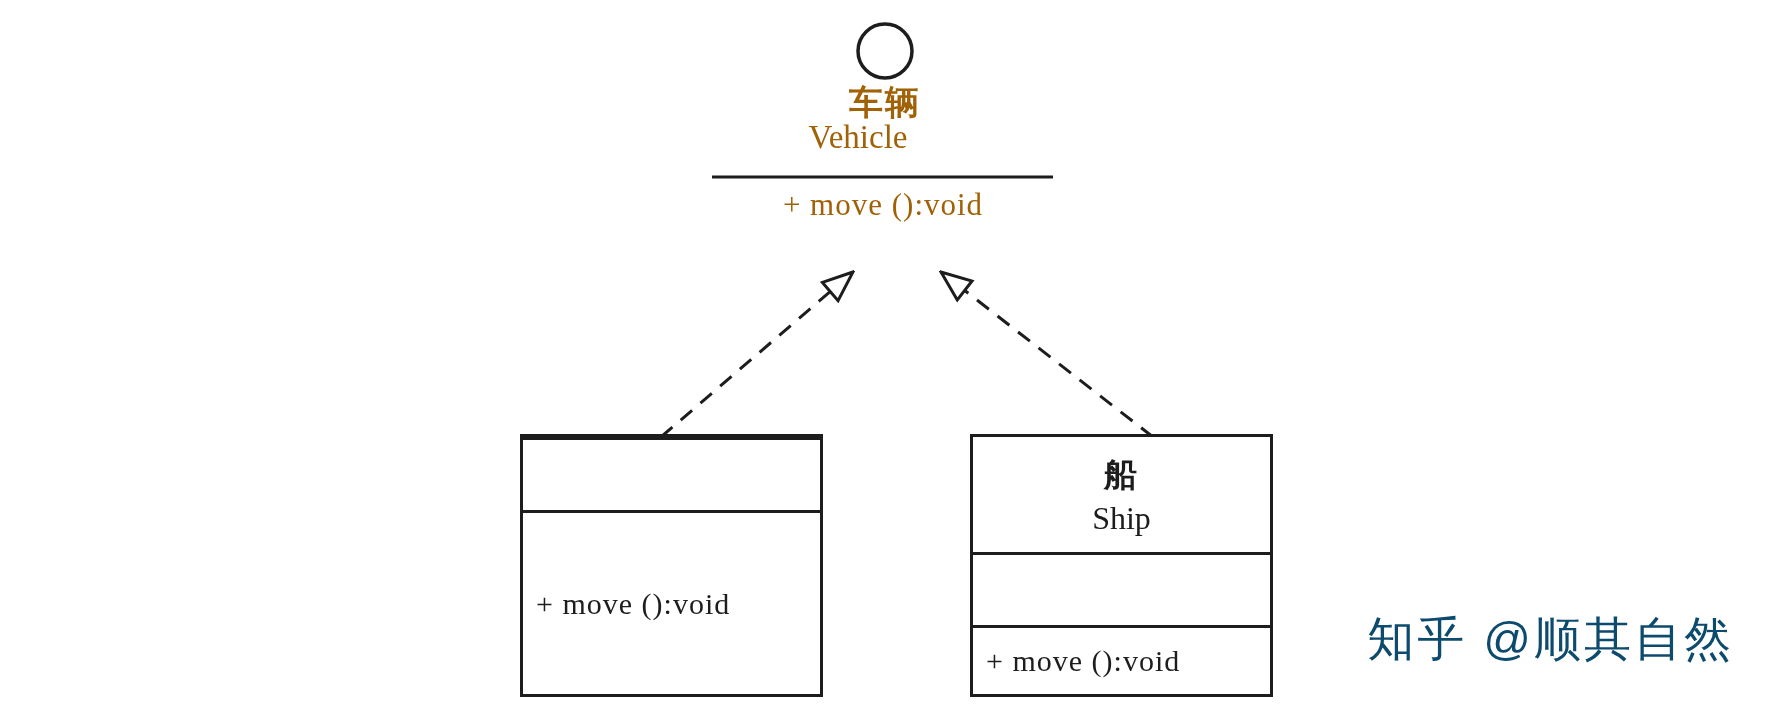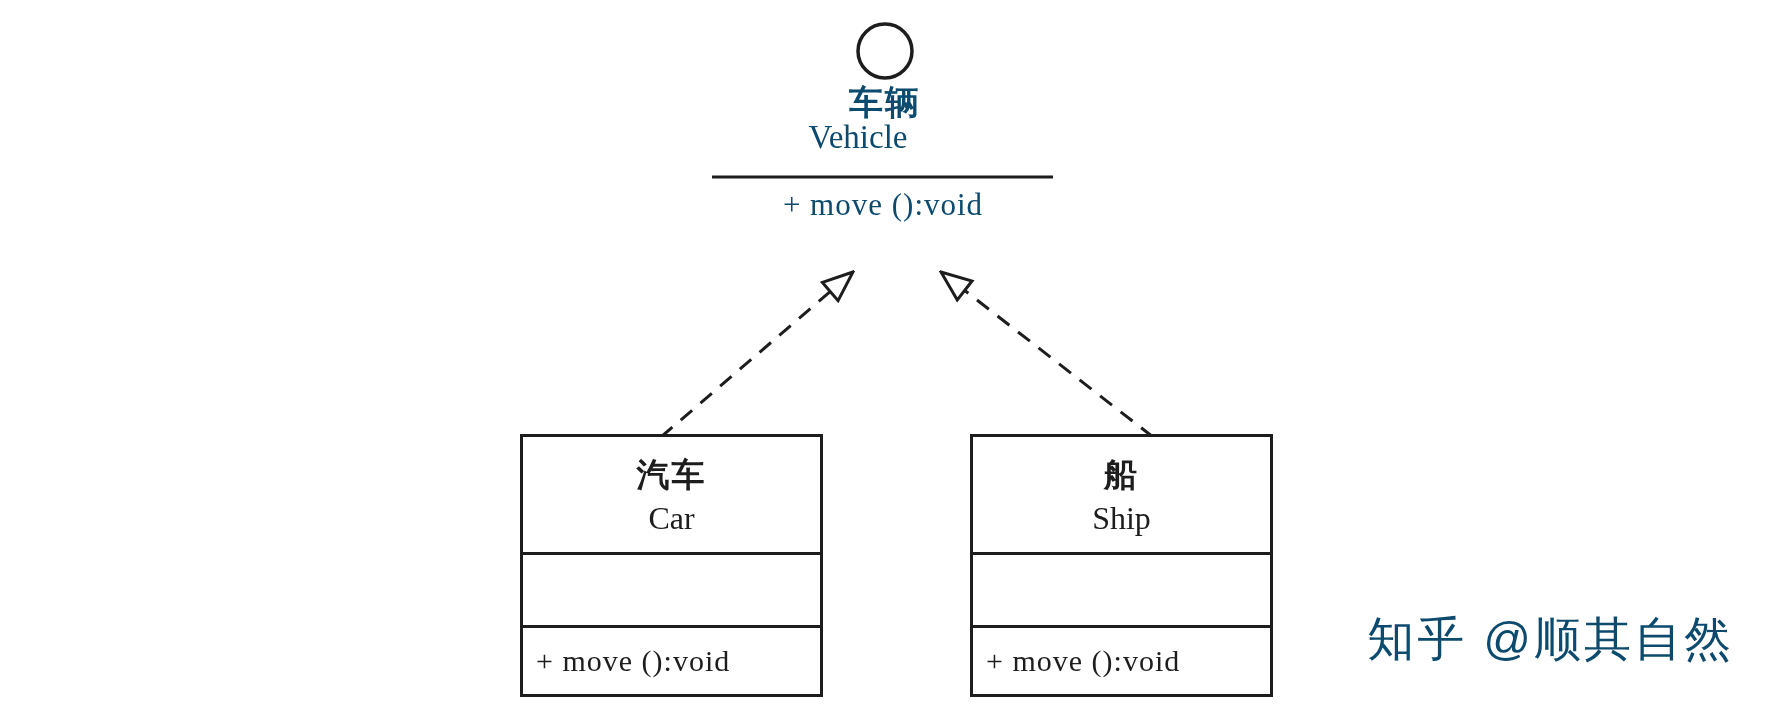--- a/index.html
+++ b/index.html
@@ -19,21 +19,21 @@
   .svg-layer {
     position: absolute;
     left: 0;
     top: 0;
     width: 1772px;
     height: 714px;
   }
   .txt {
     position: absolute;
     text-align: center;
-    color: #0c4a6e;
+    color: #a16207;
     white-space: nowrap;
   }
   .iface-zh   { left: 785px; top: 80px;  width: 200px; font-size: 34px; font-weight: 600; letter-spacing: 2px; }
   .iface-en   { left: 758px; top: 119px; width: 200px; font-size: 33px; }
   .iface-meth { left: 700px; top: 187px; width: 366px; font-size: 31px; letter-spacing: 1px; }
 
   .class-box {
     position: absolute;
     box-sizing: border-box;
     width: 303px;
@@ -106,24 +106,20 @@
     <line x1="661" y1="437" x2="853" y2="272" stroke="#1d1d1d" stroke-width="3" stroke-dasharray="15 11" marker-end="url(#hollowArrow)"></line>
 
     <line x1="1153" y1="437" x2="941" y2="272" stroke="#1d1d1d" stroke-width="3" stroke-dasharray="15 11" marker-end="url(#hollowArrow)"></line>
   </svg>
 
   <div class="txt iface-zh">车辆</div>
   <div class="txt iface-en">Vehicle</div>
   <div class="txt iface-meth">+ move ():void</div>
 
   <div class="class-box car">
-    <div class="compartment-title">
-      <div class="class-name-zh">汽车</div>
-      <div class="class-name-en">Car</div>
-    </div>
     <div class="compartment-attrs"></div>
     <div class="compartment-methods">+ move ():void</div>
   </div>
 
   <div class="class-box ship">
     <div class="compartment-title">
       <div class="class-name-zh">船</div>
       <div class="class-name-en">Ship</div>
     </div>
     <div class="compartment-attrs"></div>

